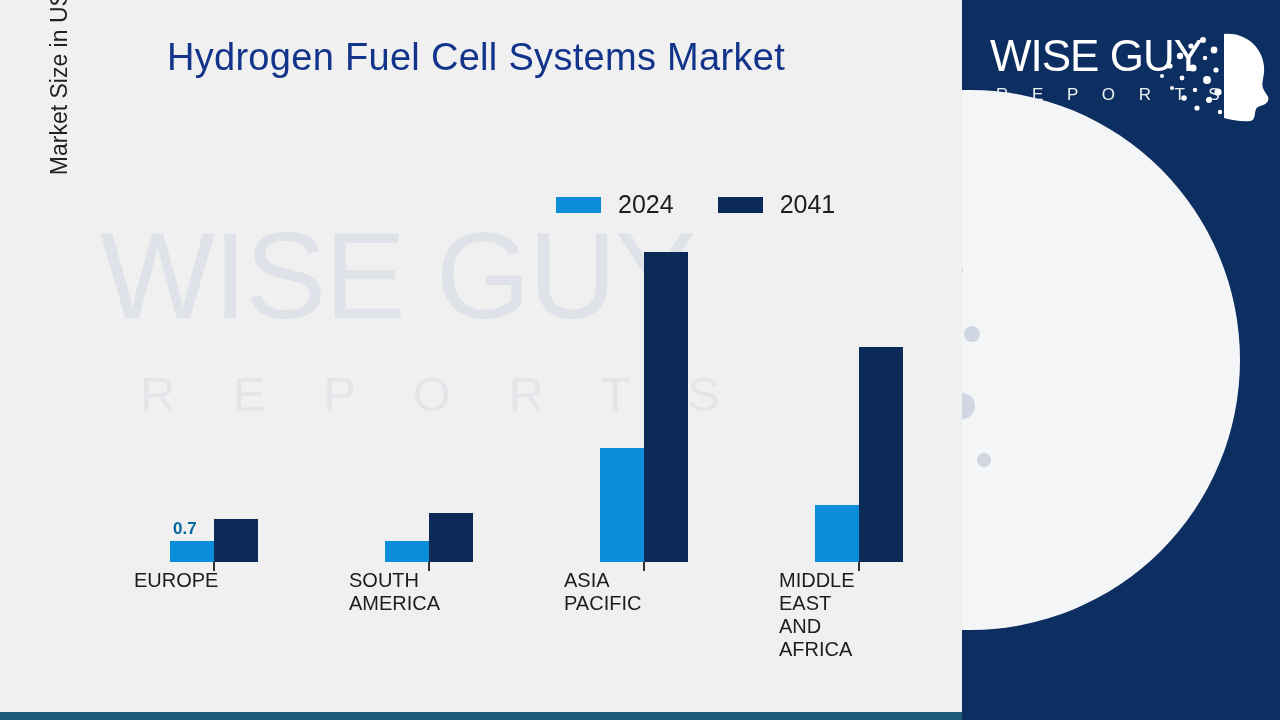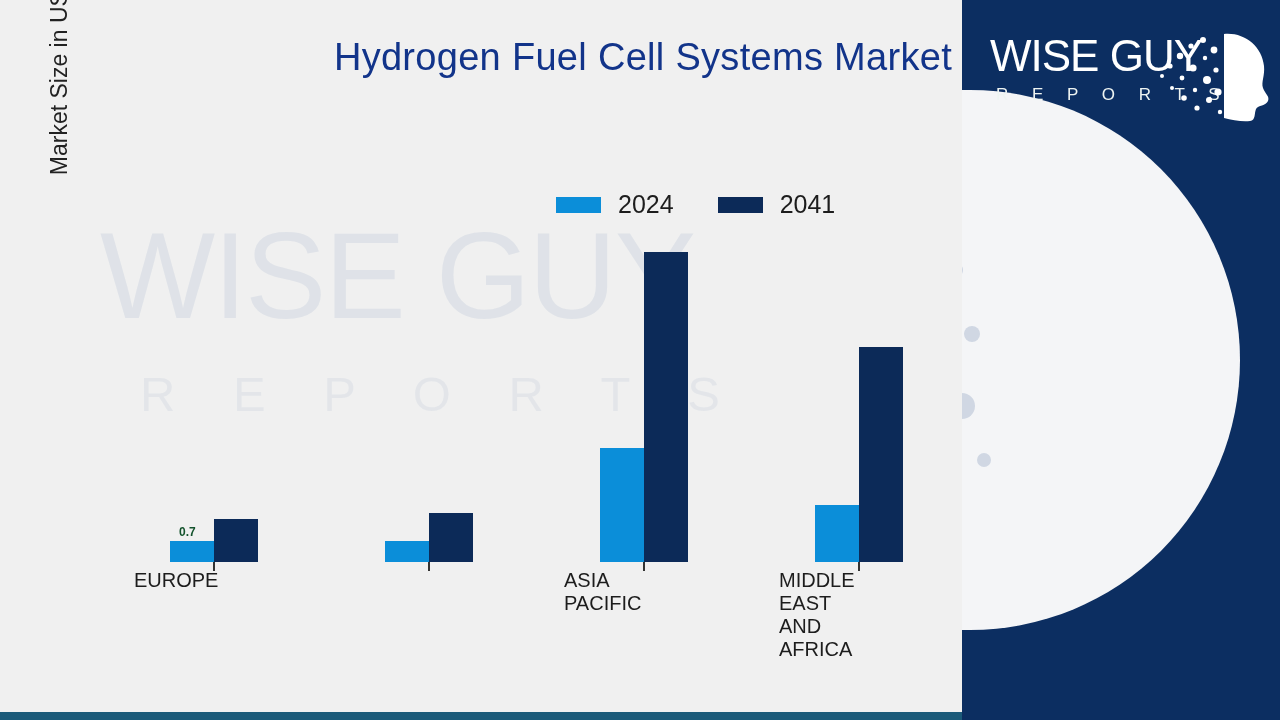--- a/index.html
+++ b/index.html
@@ -61,21 +61,21 @@
     white-space: nowrap;
     line-height: 1;
   }
 
   
   .chart-title {
     position: absolute;
     left: 0;
     top: 36px;
     width: 952px;
-    text-align: right;
+    text-align: center;
     font-size: 38px;
     color: #12348a;
     letter-spacing: .3px;
     white-space: nowrap;
   }
 
   
   .ylabel {
     position: absolute;
     left: 39px;
@@ -139,24 +139,24 @@
   .tick {
     position: absolute;
     bottom: -9px;
     left: 43px;
     width: 2px;
     height: 9px;
     background: #333333;
   }
   .bar-value {
     position: absolute;
-    left: 9px;
-    font-size: 12px;
+    left: 3px;
+    font-size: 17px;
     font-weight: bold;
-    color: #14532d;
+    color: #0369a1;
     white-space: nowrap;
   }
   .cat-label {
     position: absolute;
     top: 409px;
     left: -36px;
     width: 160px;
     text-align: left;
     font-size: 20px;
     color: #1d1d1d;
@@ -268,20 +268,24 @@
       <div class="bar-value" style="bottom:23px;">0.7</div>
       <div class="cat-label">
         <div>EUROPE</div>
       </div>
     </div>
 
     <div class="group" style="left:285px;width:88px;">
       <div class="bar y2024" style="height:21px;"></div>
       <div class="bar y2032" style="height:49px;"></div>
       <div class="tick"></div>
+      <div class="cat-label">
+        <div>SOUTH</div>
+        <div>AMERICA</div>
+      </div>
     </div>
 
     <div class="group" style="left:715px;width:88px;">
       <div class="bar y2024" style="height:57px;"></div>
       <div class="bar y2032" style="height:215px;"></div>
       <div class="tick"></div>
       <div class="cat-label">
         <div>MIDDLE</div>
         <div>EAST</div>
         <div>AND</div>

